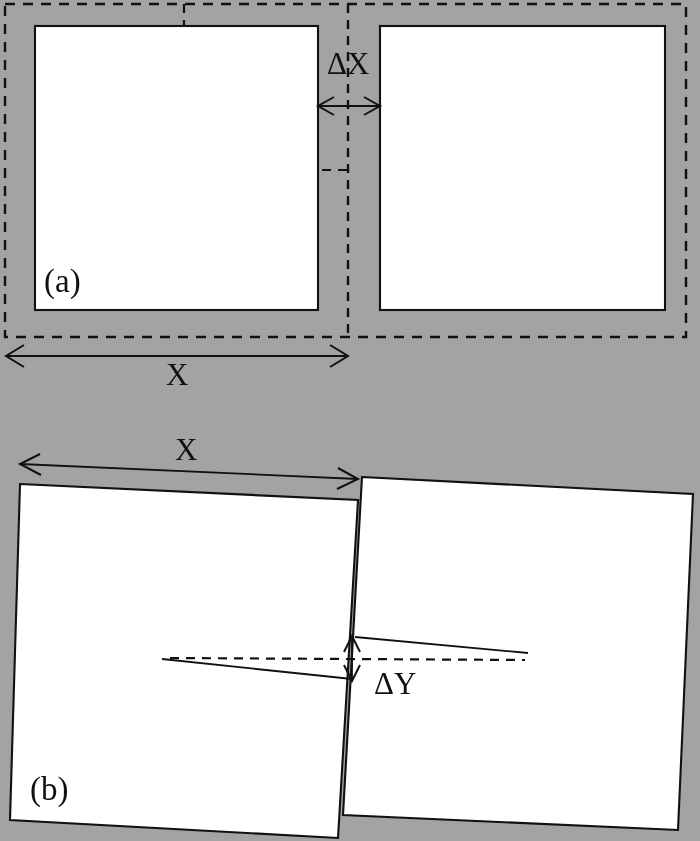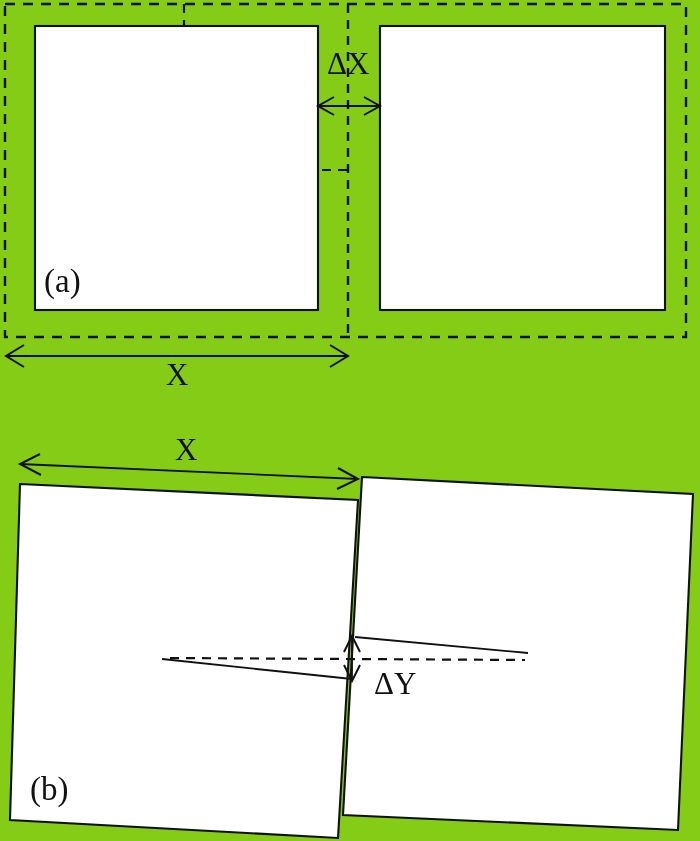--- a/index.html
+++ b/index.html
@@ -10,21 +10,21 @@
   body {
     width: 700px;
     height: 841px;
     font-family: "Liberation Serif", "DejaVu Serif", serif;
     overflow: hidden;
   }
   #figure-root {
     position: relative;
     width: 700px;
     height: 841px;
-    background: #84cc16;
+    background: #a3a3a3;
   }
   svg#diagram {
     display: block;
     width: 700px;
     height: 841px;
   }
   .stroke-solid {
     fill: none;
     stroke: #111111;
     stroke-width: 2.1;

